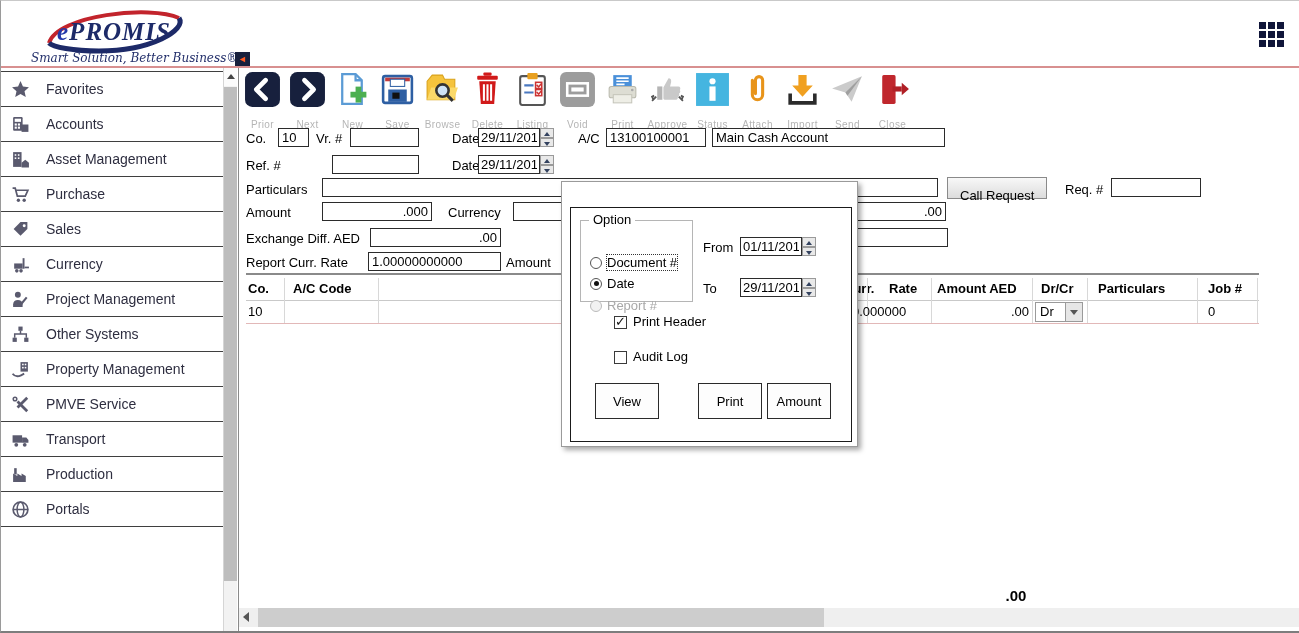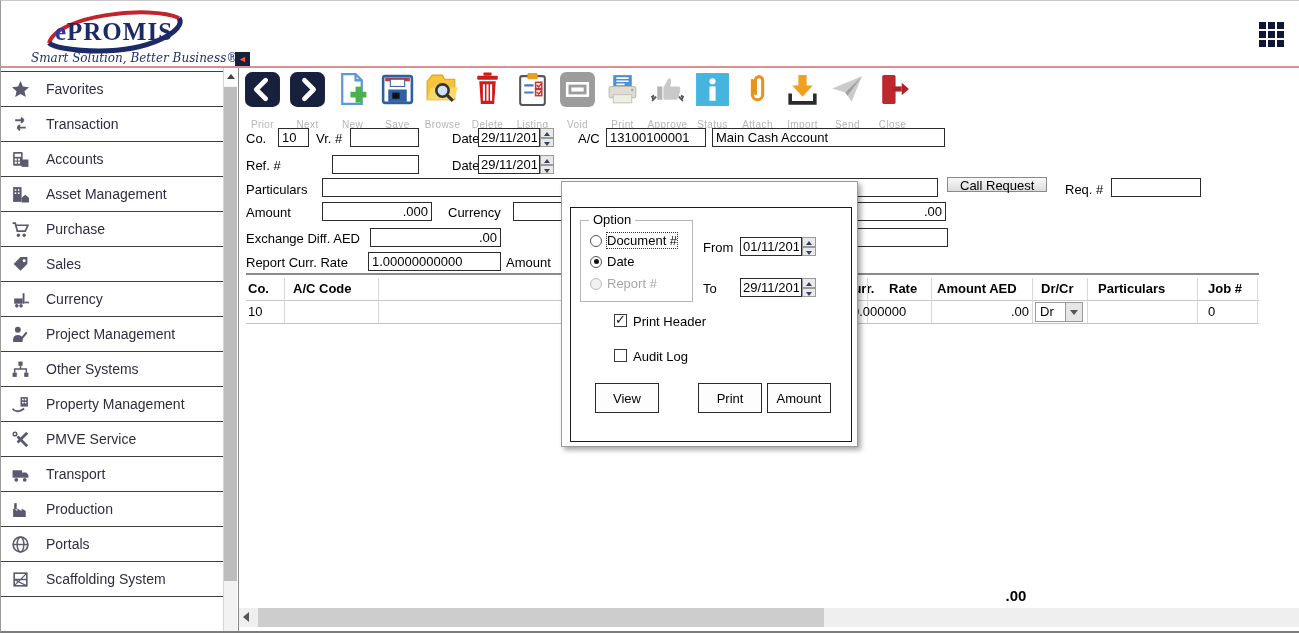--- a/index.html
+++ b/index.html
@@ -1,21 +1,21 @@
 <!DOCTYPE html>
 <html><head>
 <meta charset="utf-8">
 <style>
   * { margin:0; padding:0; box-sizing:border-box; }
   body { font-family:"Liberation Sans","DejaVu Sans",sans-serif; background:#fff; }
   #app { position:relative; width:1299px; height:633px; background:#fff; overflow:hidden;
          border-left:1px solid #9a9a9a; border-top:1px solid #c9c9c9; border-bottom:2px solid #7d7d7d; }
 
   
-  .logo { position:absolute; left:28px; top:4px; width:168px; height:50px; }
+  .logo { position:absolute; left:28px; top:4px; width:168px; height:50px;font-style:italic; }
   .logo svg { position:absolute; left:0; top:0; }
   .logo-text { position:absolute; left:20px; top:13px; width:130px; text-align:center;
                font-family:"Liberation Serif","DejaVu Serif",serif; font-weight:bold;
                font-size:25px; color:#1d2a68; letter-spacing:1px; }
   .logo-text .e { color:#2438a8; }
   .tagline { position:absolute; left:30px; top:50px; font-family:"DejaVu Serif",serif;
              font-style:italic; font-size:12px; color:#24306b; }
   .redline { position:absolute; left:0; top:65px; width:1299px; height:2px; background:#d89090; }
   .collapse-btn { position:absolute; left:234px; top:51px; width:15px; height:15px; background:#17203d;
                   color:#ff5a22; font-size:9px; line-height:15px; text-align:center; cursor:pointer; }
@@ -49,21 +49,21 @@
             font-family:inherit; background:#fff; }
   input.num { text-align:right; }
   .datebox { position:absolute; display:flex; height:19px; }
   .datebox input { width:62px; height:19px; border:1px solid #2b2b2b; font-size:13px; padding:0 2px; font-family:inherit; }
   .spin { width:14px; display:flex; flex-direction:column; }
   .sbtn { flex:1; background:#e9e9e9; border:1px solid #9a9a9a; position:relative; cursor:pointer; }
   .sbtn i { position:absolute; left:3px; width:0; height:0; border-left:3px solid transparent; border-right:3px solid transparent; }
   .sbtn.u i { top:2.5px; border-bottom:4px solid #33425f; }
   .sbtn.d i { top:3px; border-top:4px solid #33425f; }
   .push-btn { position:absolute; height:15px; background:linear-gradient(#f8f8f8,#dcdcdc); border:1px solid #8a8a8a;
-              font-size:13px; font-family:inherit; padding:0 12px; cursor:pointer; }
+              font-size:13px; font-family:inherit; padding:10px 12px; cursor:pointer; }
 
   
   .grid-topline { position:absolute; left:245px; top:272px; width:1013px; height:2px; background:#8a8a8a; }
   .th { position:absolute; top:280px; font-size:13px; font-weight:bold; color:#000; white-space:nowrap; }
   .td { position:absolute; top:303px; font-size:13px; color:#000; white-space:nowrap; }
   .colsep { position:absolute; top:277px; width:1px; height:45px; background:#d8d8d8; }
   .hline { position:absolute; left:245px; height:1px; background:#c9c9c9; }
   .rowline { position:absolute; left:245px; top:322px; width:1013px; height:1px; background:#e2b8b8; }
   .drsel { position:absolute; left:1034px; top:301px; width:48px; height:20px; border:1px solid #9a9a9a;
            background:#fff; display:flex; font-size:13px; cursor:pointer; }
@@ -80,33 +80,33 @@
   #hscroll .la { position:absolute; left:4px; top:4px; width:0; height:0;
                  border-top:5px solid transparent; border-bottom:5px solid transparent; border-right:6px solid #555; }
   #hscroll .thumb { position:absolute; left:19px; top:0; width:566px; height:19px; background:#cdcdcd; }
 
   
   #dialog { position:absolute; left:560px; top:180px; width:297px; height:266px; background:#fff;
             border:1px solid #9a9a9a; box-shadow:3px 3px 5px rgba(0,0,0,.35); z-index:10; }
   #dialog .inner { position:absolute; left:8px; top:25px; width:282px; height:235px; border:1px solid #1a1a1a; background:#fff; }
   .groupbox { position:absolute; left:9px; top:12px; width:113px; height:82px; border:1px solid #b5b5b5; }
   .groupbox .glabel { position:absolute; left:8px; top:-9px; background:#fff; padding:0 4px; font-size:13px; }
-  .radio-row { position:absolute; display:flex; align-items:center; }
+  .radio-row { position:absolute; display:flex; align-items:center;margin-top:22px; }
   .rad { width:12px; height:12px; border:1px solid #555; border-radius:50%; background:#fff; position:relative; margin-right:5px; }
   .rad.sel::after { content:""; position:absolute; left:2.5px; top:2.5px; width:5px; height:5px; border-radius:50%; background:#111; }
   .rad.dis { border-color:#bbb; background:#f2f2f2; }
   .radio-row .rlbl { font-size:13px; }
   .radio-row.focus .rlbl { outline:1px dotted #333; }
   .radio-row.dis .rlbl { color:#a8a8a8; }
   .dlg-lbl { position:absolute; font-size:13px; }
-  .cbrow { position:absolute; display:flex; align-items:flex-start; cursor:pointer;padding-left:24px; }
+  .cbrow { position:absolute; display:flex; align-items:flex-end; cursor:pointer;padding-left:24px; }
   .cb { width:13px; height:13px; border:1px solid #3a3a3a; background:#fff; position:relative; margin-right:6px; }
   .cb.checked::after { content:"\2713"; position:absolute; left:0; top:-3px; font-size:13px; font-weight:bold; color:#111; }
   .cbrow .clbl { font-size:13px; }
-  .dlg-btn { position:absolute; width:64px; height:30px; background:#fdfdfd; border:1px solid #2a2a2a;
+  .dlg-btn { position:absolute; width:64px; height:36px; background:#fdfdfd; border:1px solid #2a2a2a;
              font-size:13px; font-family:inherit; cursor:pointer; }
 </style>
 </head>
 <body>
 
 <div id="app">
 
   <div class="logo">
     <svg width="168" height="50" viewBox="0 0 168 50">
       <path d="M20 38 C28 10 122 0 150 13" stroke="#c2242c" stroke-width="4" fill="none"></path>
@@ -128,26 +128,20 @@
       <div></div>
   </div>
   <div class="redline"></div>
 
   <div id="sidebar">
       <div class="sb-item">
         <span class="ic"><svg viewBox="0 0 18 18">
             <polygon points="9,1 11.3,6.2 17,6.8 12.8,10.6 14,16.2 9,13.2 4,16.2 5.2,10.6 1,6.8 6.7,6.2"></polygon>
           </svg></span>
         <span class="lbl">Favorites</span>
-      </div>
-      <div class="sb-item">
-        <span class="ic"><svg viewBox="0 0 18 18">
-            <path d="M4 5h8M12 5l-2.5-2.5M12 5l-2.5 2.5M14 12H6M6 12l2.5-2.5M6 12l2.5 2.5" stroke="#5a5a6e" stroke-width="1.8" fill="none"></path>
-          </svg></span>
-        <span class="lbl">Transaction</span>
       </div>
       <div class="sb-item">
         <span class="ic"><svg viewBox="0 0 18 18">
             <rect x="2" y="2" width="9" height="13" rx="1"></rect>
             <rect fill="#fff" x="3.5" y="3.5" width="6" height="3"></rect>
             <rect fill="#fff" x="3.5" y="8" width="2" height="2"></rect>
             <rect fill="#fff" x="6.5" y="8" width="2" height="2"></rect>
             <rect fill="#fff" x="3.5" y="11" width="2" height="2"></rect>
             <rect fill="#fff" x="6.5" y="11" width="2" height="2"></rect>
             <rect x="10" y="9" width="6.5" height="7"></rect>
@@ -243,27 +237,20 @@
           </svg></span>
         <span class="lbl">Production</span>
       </div>
       <div class="sb-item">
         <span class="ic"><svg viewBox="0 0 18 18">
             <circle cx="9" cy="9" r="7" fill="none" stroke="#5a5a6e" stroke-width="1.6"></circle>
             <ellipse cx="9" cy="9" rx="3.2" ry="7" fill="none" stroke="#5a5a6e" stroke-width="1.4"></ellipse>
             <path d="M2 9h14" stroke="#5a5a6e" stroke-width="1.4"></path>
           </svg></span>
         <span class="lbl">Portals</span>
-      </div>
-      <div class="sb-item">
-        <span class="ic"><svg viewBox="0 0 18 18">
-            <rect x="3" y="3" width="12" height="12" fill="none" stroke="#5a5a6e" stroke-width="1.5"></rect>
-            <path d="M3 15L15 3M3 9h12M3 9l12 6" stroke="#5a5a6e" stroke-width="1.2" fill="none"></path>
-          </svg></span>
-        <span class="lbl">Scaffolding System</span>
       </div>
     </div>
   <div id="side-scroll">
     <div class="up">
         <i></i>
       </div>
     <div class="thumb"></div>
   </div>
   <div id="vdivider"></div>
 

